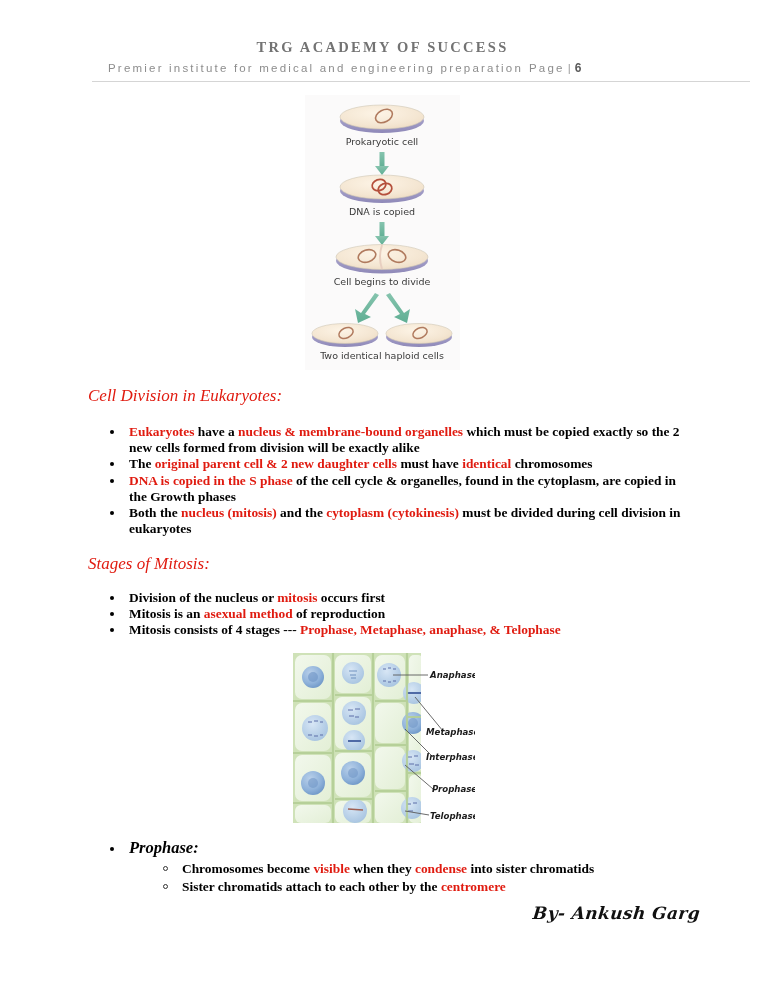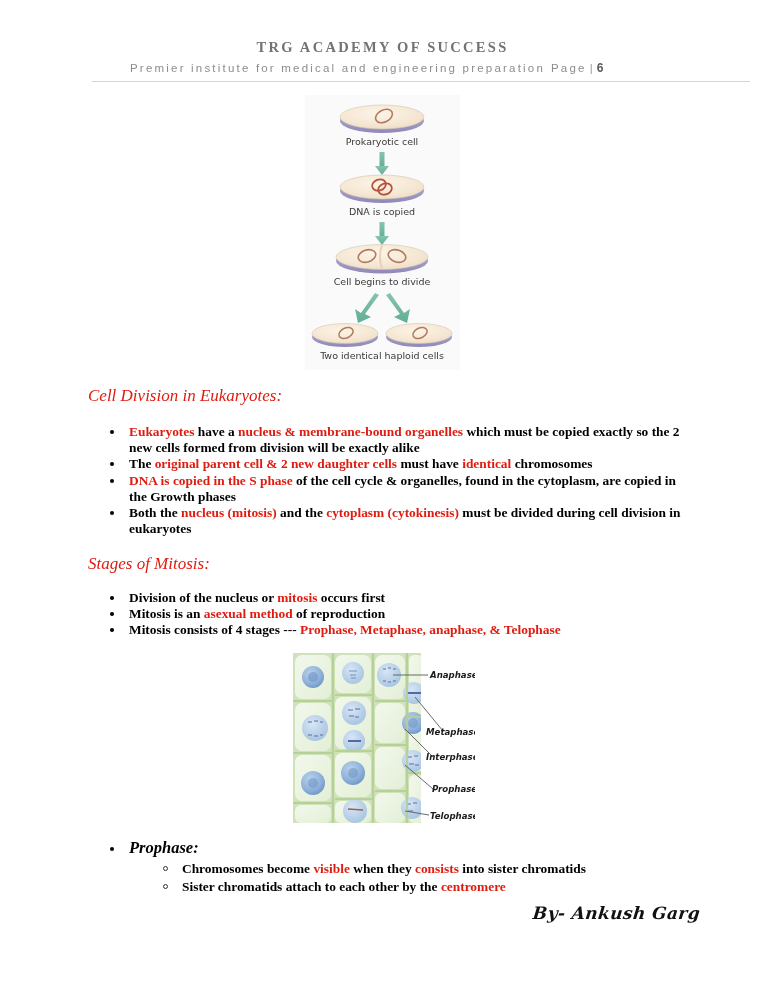--- a/index.html
+++ b/index.html
@@ -38,21 +38,20 @@
     padding: 0 18px 0 108px;
     display: flex;
     align-items: baseline;
     justify-content: flex-start;
     font-family: "Liberation Sans", "DejaVu Sans", sans-serif;
     font-size: 11.5px;
     letter-spacing: 2.2px;
     color: #8d8d8d;
     line-height: 16px;
     white-space: nowrap;
-    margin-left: 22px;
   }
   .header-sub-row .page-word {
     letter-spacing: 2.2px;
   }
   .header-pipe {
     color: #9a9a9a;
     margin: 0 2px 0 3px;
     font-weight: normal;
   }
   .header-pagenum {
@@ -427,18 +426,18 @@
       <text x="133" y="107">Interphase</text>
       <text x="139" y="139">Prophase</text>
       <text x="137" y="166">Telophase</text>
     </g>
   </svg>
 </div>
 
 <div class="prophase-block">
   <div class="prophase-heading">Prophase:</div>
   <ul class="sub-list" id="list-prophase">
-      <li class="sub-item"><span>Chromosomes become </span><span class="red">visible</span><span> when they </span><span class="red">consists</span><span> into sister chromatids</span></li>
+      <li class="sub-item"><span>Chromosomes become </span><span class="red">visible</span><span> when they </span><span class="red">condense</span><span> into sister chromatids</span></li>
       <li class="sub-item"><span>Sister chromatids attach to each other by the </span><span class="red">centromere</span></li>
     </ul>
 </div>
 
 <div class="signature">By- Ankush Garg</div>
 
 </body></html>

